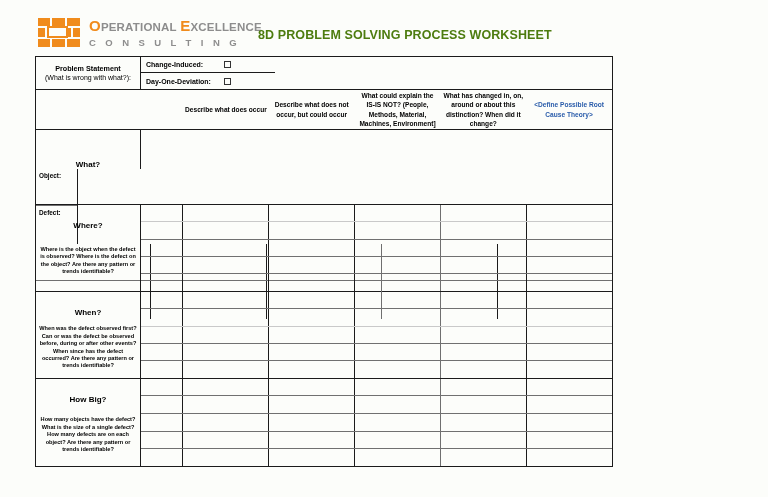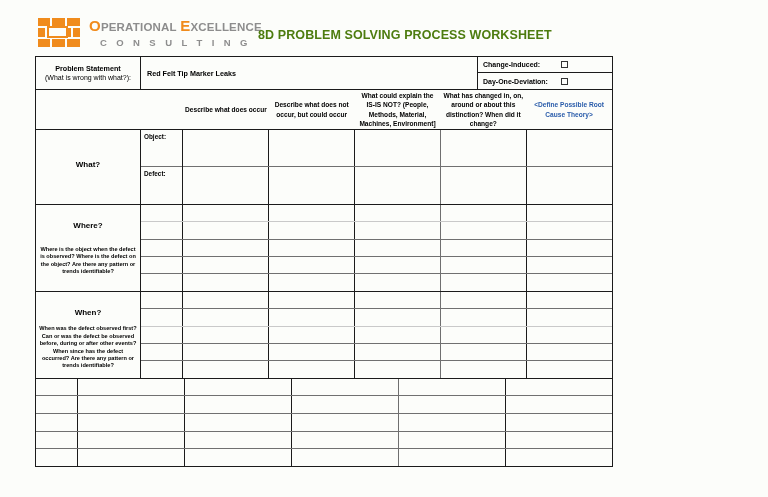--- a/index.html
+++ b/index.html
@@ -66,21 +66,20 @@
   }
   .logo-line1 .cap {
     color: #F08B1C;
     font-size: 15px;
   }
   .logo-line2 {
     font-size: 9.5px;
     letter-spacing: 3.4px;
     color: #8d8d8d;
     font-weight: bold;
-    text-align: center;
     margin-top: 3px;
     line-height: 11px;
   }
   .doc-title {
     position: absolute;
     left: 258px; top: 28px;
     font-size: 12.5px;
     font-weight: bold;
     letter-spacing: 0.1px;
     color: #4d7c0f;
@@ -292,21 +291,20 @@
     <div class="doc-title">8D PROBLEM SOLVING PROCESS WORKSHEET</div>
   </div>
 
   <div class="sheet">
 
     <div class="top-strip">
       <div class="ps-label">
         <div class="l1">Problem Statement</div>
         <div class="l2">(What is wrong with what?):</div>
       </div>
-      <div class="ps-value">Red Felt Tip Marker Leaks</div>
       <div class="flags">
         <div class="flag-row">
           <span>Change-Induced:</span>
           <span class="flag-box"></span>
         </div>
         <div class="flag-row">
           <span>Day-One-Deviation:</span>
           <span class="flag-box"></span>
         </div>
       </div>
@@ -315,21 +313,21 @@
     <div class="col-head hline-thick">
       <div class="ch-spacer"></div>
       <div class="ch-sub"></div>
       <div class="ch">Describe what does occur</div>
       <div class="ch">Describe what does not occur, but could occur</div>
       <div class="ch">What could explain the IS-IS NOT? (People, Methods, Material, Machines, Environment]</div>
       <div class="ch">What has changed in, on, around or about this distinction?          When did it change?</div>
       <div class="ch theory">&lt;Define Possible Root Cause Theory&gt;</div>
     </div>
 
-    <div class="grid-row sec-sep" style="height:75px;">
+    <div class="grid-row sec-sep" style="height:75px;flex-direction:column;">
       <div class="rowlabel">
         <div class="title" style="margin-top:30px;">What?</div>
       </div>
       <div class="sublabel-col">
         <div class="sub-cell hline-thin" style="height:37px;">Object:</div>
         <div class="sub-cell" style="height:38px;">Defect:</div>
       </div>
       <div class="cells">
         <div class="cellrow hline-thin" style="height:37px;">
           <div class="cell"></div>
@@ -440,20 +438,24 @@
           <div class="cell"></div>
           <div class="cell"></div>
           <div class="cell light"></div>
           <div class="cell"></div>
           <div class="cell"></div>
         </div>
       </div>
     </div>
 
     <div class="grid-row" style="height:87px;">
+      <div class="rowlabel">
+        <div class="title">How Big?</div>
+        <div class="qs">How many objects have the defect? What is the size of a single defect? How many defects are on each object? Are there any pattern or trends identifiable?</div>
+      </div>
       <div class="cells">
         <div class="cellrow hline-thin" style="height:17px;">
           <div class="cell" style="flex-basis:42px;flex-grow:0;border-right-width:1.3px;"></div>
           <div class="cell"></div>
           <div class="cell"></div>
           <div class="cell light"></div>
           <div class="cell"></div>
           <div class="cell"></div>
         </div>
         <div class="cellrow hline-thin" style="height:18px;">

